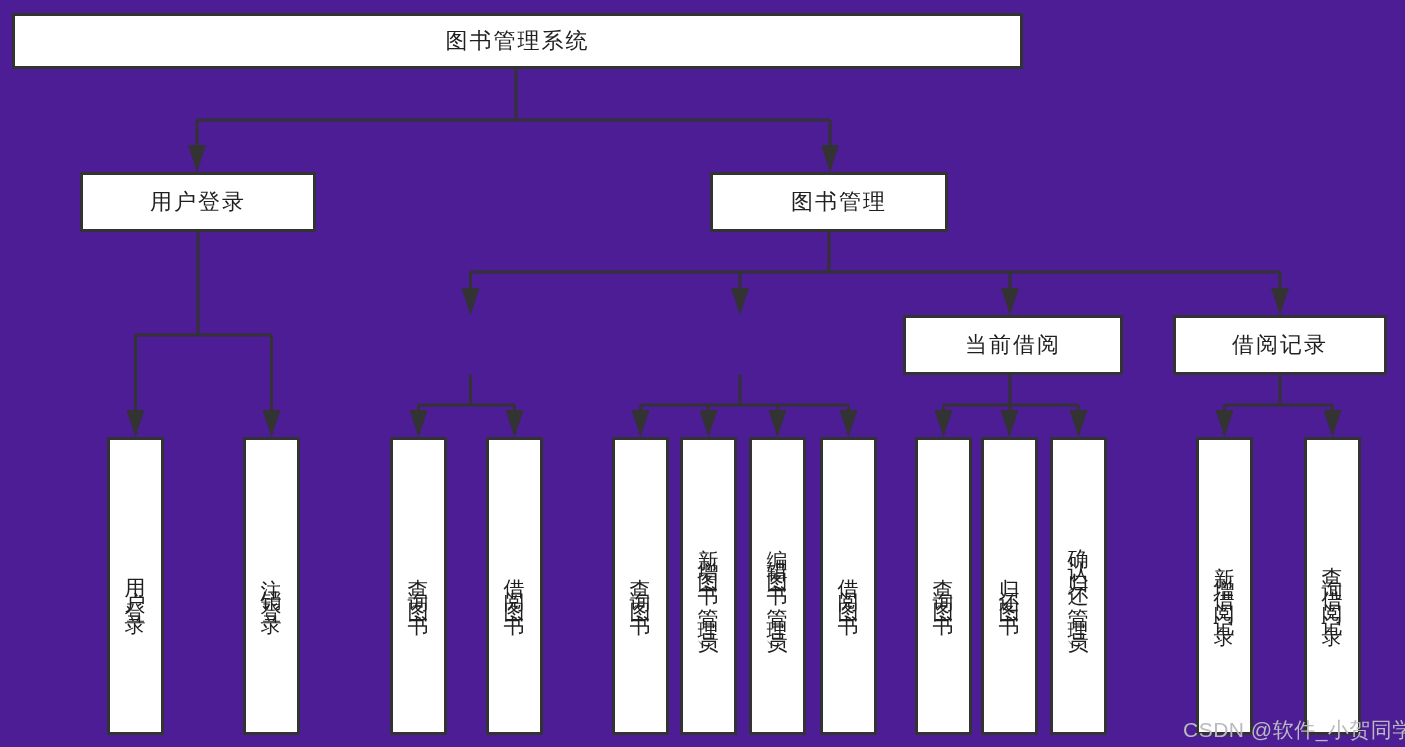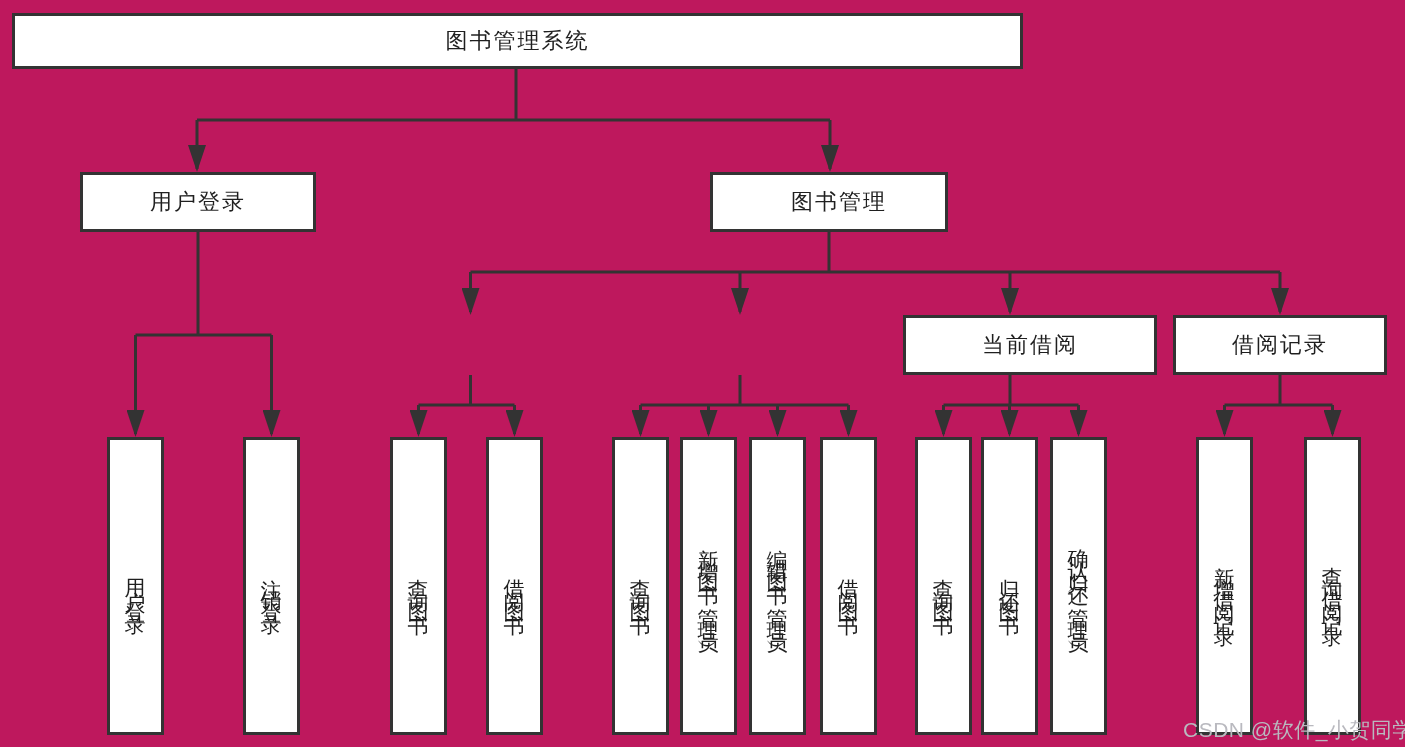--- a/index.html
+++ b/index.html
@@ -5,21 +5,21 @@
   html, body {
     margin: 0;
     padding: 0;
     background: #ffffff;
     font-family: "Liberation Sans", "DejaVu Sans", sans-serif;
   }
   .stage {
     position: relative;
     width: 1405px;
     height: 747px;
-    background: #be185d;
+    background: #4c1d95;
     overflow: hidden;
   }
   .connectors {
     position: absolute;
     left: 0;
     top: 0;
     z-index: 1;
   }
   .node {
     position: absolute;
@@ -104,21 +104,21 @@
       <line x1="1224.5" y1="405" x2="1224.5" y2="434" marker-end="url(#arw)"></line>
       <line x1="1332.5" y1="405" x2="1332.5" y2="434" marker-end="url(#arw)"></line>
     </g>
   </svg>
 
   <div class="node h-node" style="left:12px; top:13px; width:1011px; height:56px;">图书管理系统</div>
 
   <div class="node h-node" style="left:80px; top:172px; width:236px; height:60px;">用户登录</div>
   <div class="node h-node" style="left:710px; top:172px; width:238px; height:60px;padding-left:20px;">图书管理</div>
 
-  <div class="node h-node" style="left:903px; top:315px; width:254px; height:60px;">当前借阅</div>
+  <div class="node h-node" style="left:903px; top:315px; width:220px; height:60px;">当前借阅</div>
   <div class="node h-node" style="left:1173px; top:315px; width:214px; height:60px;">借阅记录</div>
 
   <div class="node leaf" style="left:107px;">用户登录</div>
   <div class="node leaf" style="left:243px;">注销登录</div>
   <div class="node leaf" style="left:390px;">查询图书</div>
   <div class="node leaf" style="left:486px;">借阅图书</div>
   <div class="node leaf" style="left:612px;">查询图书</div>
   <div class="node leaf" style="left:680px;">新增图书（管理员）</div>
   <div class="node leaf" style="left:749px;">编辑图书（管理员）</div>
   <div class="node leaf" style="left:820px;">借阅图书</div>

